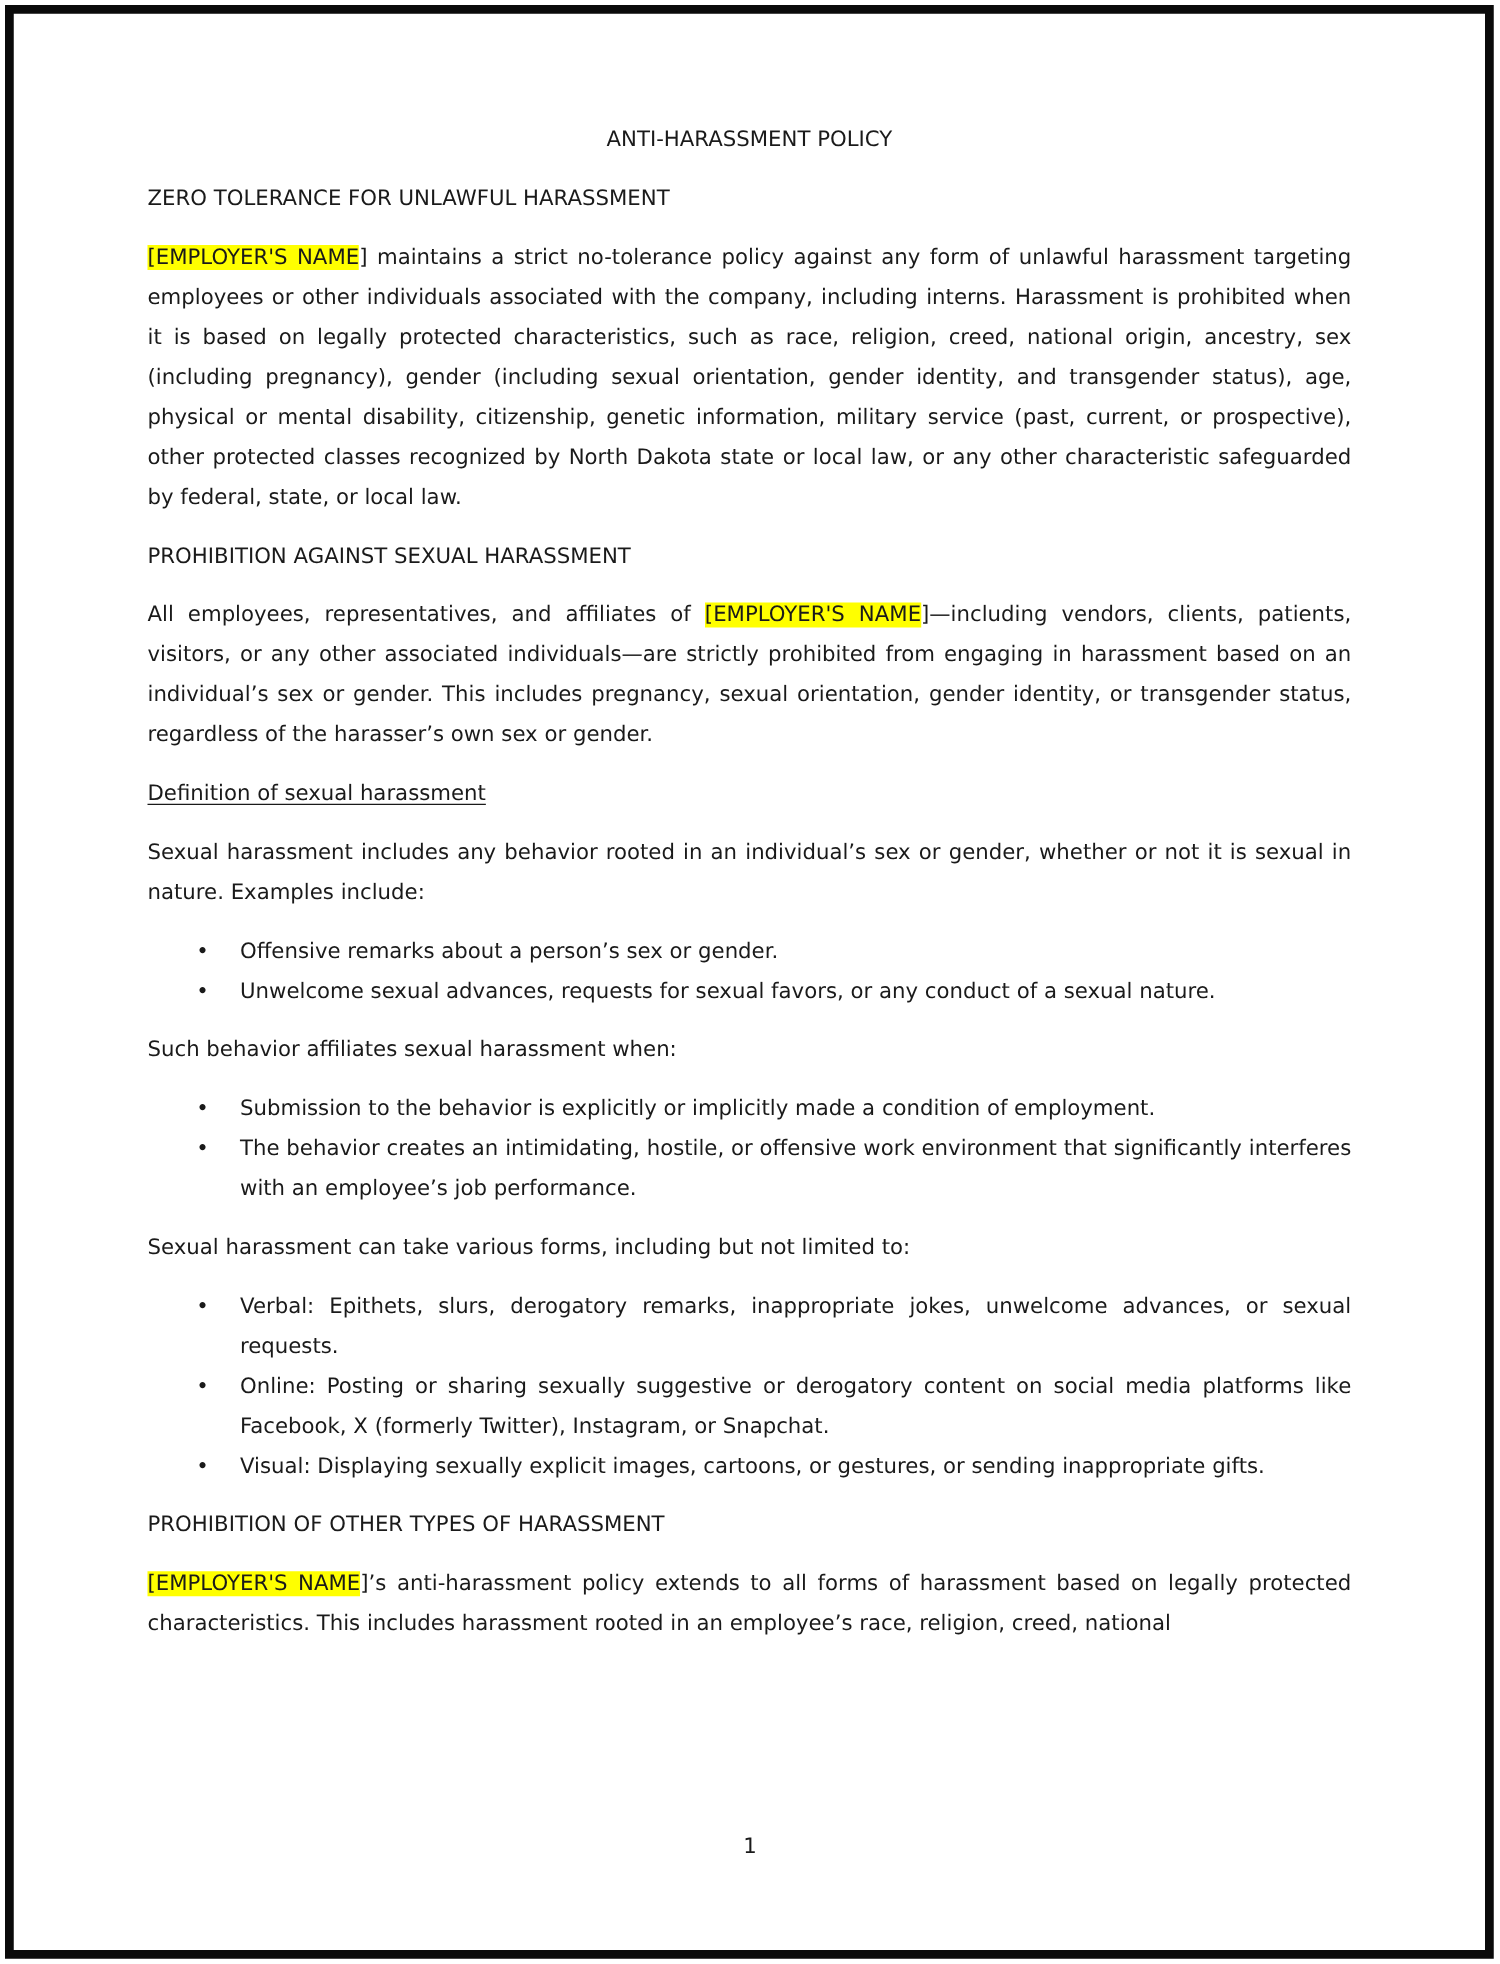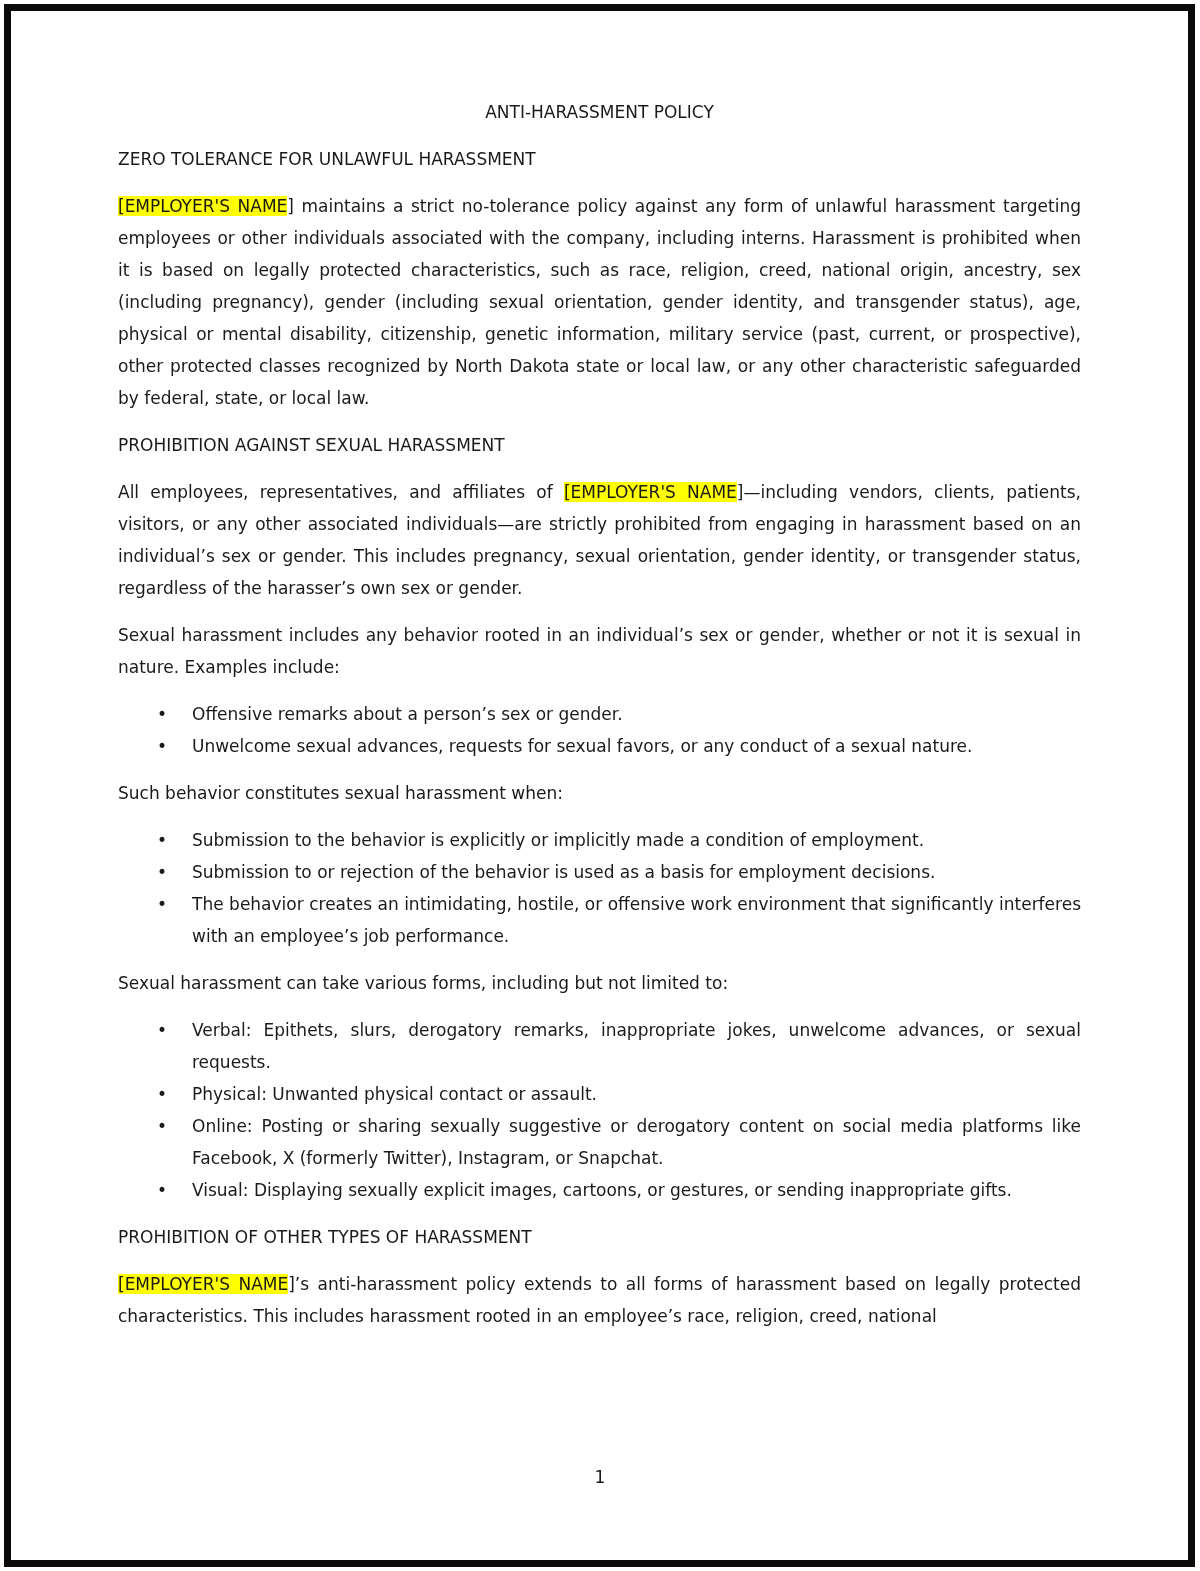--- a/index.html
+++ b/index.html
@@ -83,35 +83,34 @@
 
 <div class="sheet">
   <div class="frame"></div>
   <div class="content">
     <h1 class="doc-title">ANTI-HARASSMENT POLICY</h1>
     <main id="doc-body">
         <h2 class="heading">ZERO TOLERANCE FOR UNLAWFUL HARASSMENT</h2>
         <p class="para"><span class="hl">[EMPLOYER'S NAME</span><span>] maintains a strict no-tolerance policy against any form of unlawful harassment targeting employees or other individuals associated with the company, including interns. Harassment is prohibited when it is based on legally protected characteristics, such as race, religion, creed, national origin, ancestry, sex (including pregnancy), gender (including sexual orientation, gender identity, and transgender status), age, physical or mental disability, citizenship, genetic information, military service (past, current, or prospective), other protected classes recognized by North Dakota state or local law, or any other characteristic safeguarded by federal, state, or local law.</span></p>
         <h2 class="heading">PROHIBITION AGAINST SEXUAL HARASSMENT</h2>
         <p class="para"><span>All employees, representatives, and affiliates of </span><span class="hl">[EMPLOYER'S NAME</span><span>]—including vendors, clients, patients, visitors, or any other associated individuals—are strictly prohibited from engaging in harassment based on an individual’s sex or gender. This includes pregnancy, sexual orientation, gender identity, or transgender status, regardless of the harasser’s own sex or gender.</span></p>
+        <h3 class="sub-underline">Definition of sexual harassment</h3>
         <p class="para"><span>Sexual harassment includes any behavior rooted in an individual’s sex or gender, whether or not it is sexual in nature. Examples include:</span></p>
         <ul class="bullets">
           <li>Offensive remarks about a person’s sex or gender.</li>
           <li>Unwelcome sexual advances, requests for sexual favors, or any conduct of a sexual nature.</li>
         </ul>
-        <p class="para"><span>Such behavior constitutes sexual harassment when:</span></p>
+        <p class="para"><span>Such behavior affiliates sexual harassment when:</span></p>
         <ul class="bullets">
           <li>Submission to the behavior is explicitly or implicitly made a condition of employment.</li>
-          <li>Submission to or rejection of the behavior is used as a basis for employment decisions.</li>
           <li>The behavior creates an intimidating, hostile, or offensive work environment that significantly interferes with an employee’s job performance.</li>
         </ul>
         <p class="para"><span>Sexual harassment can take various forms, including but not limited to:</span></p>
         <ul class="bullets">
           <li>Verbal: Epithets, slurs, derogatory remarks, inappropriate jokes, unwelcome advances, or sexual requests.</li>
-          <li>Physical: Unwanted physical contact or assault.</li>
           <li>Online: Posting or sharing sexually suggestive or derogatory content on social media platforms like Facebook, X (formerly Twitter), Instagram, or Snapchat.</li>
           <li>Visual: Displaying sexually explicit images, cartoons, or gestures, or sending inappropriate gifts.</li>
         </ul>
         <h2 class="heading">PROHIBITION OF OTHER TYPES OF HARASSMENT</h2>
         <p class="para"><span class="hl">[EMPLOYER'S NAME</span><span>]’s anti-harassment policy extends to all forms of harassment based on legally protected characteristics. This includes harassment rooted in an employee’s race, religion, creed, national</span></p>
       </main>
   </div>
   <div class="page-number">1</div>
 </div>
 

